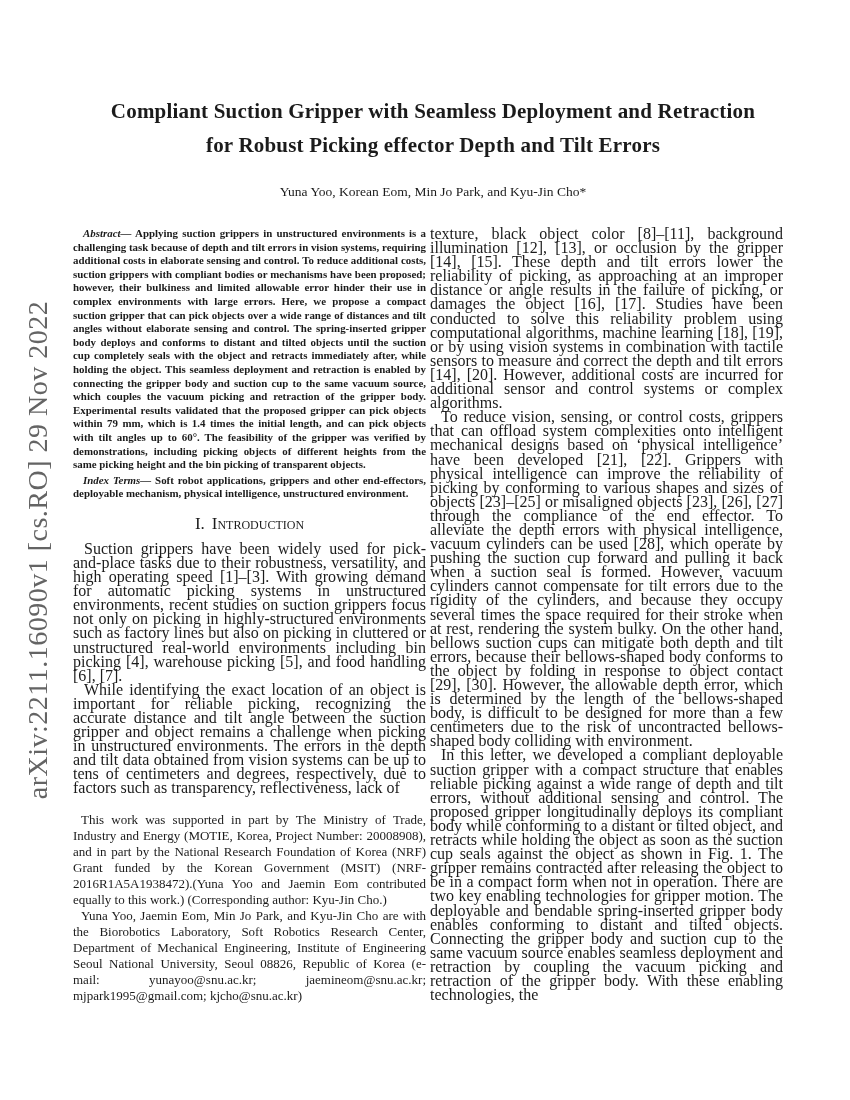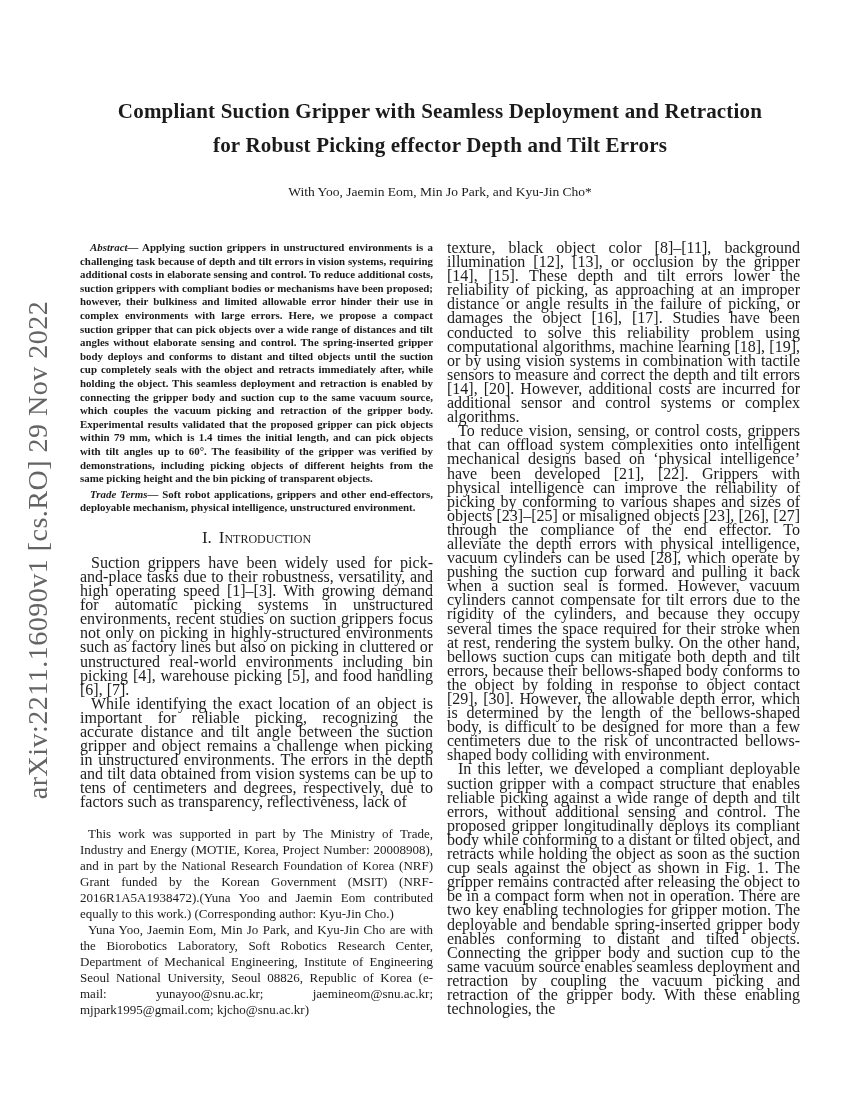--- a/index.html
+++ b/index.html
@@ -20,41 +20,41 @@
     left: 38px;
     top: 550px;
     transform: translate(-50%, -50%) rotate(-90deg);
     white-space: nowrap;
     font-size: 28px;
     color: #646464;
     letter-spacing: 0.5px;
   }
   .content {
     position: absolute;
-    left: 80px;
+    left: 73px;
     top: 0;
     width: 720px;
   }
   .paper-title {
     margin: 94px 10px 0 10px;
     font-size: 21px;
     font-weight: bold;
     text-align: center;
     line-height: 34px;
     letter-spacing: 0.2px;
   }
   .paper-authors {
     text-align: center;
     margin-top: 22px;
     font-size: 13.5px;
   }
   .columns {
     display: flex;
-    gap: 14px;
-    margin-top: 41px;
+    gap: 4px;
+    margin-top: 27px;
   }
   .col {
     width: 353px;
     flex: 0 0 353px;
   }
   .abstract-par {
     font-weight: bold;
     font-size: 10.9px;
     line-height: 13.6px;
     text-align: justify;
@@ -96,28 +96,28 @@
 </style>
 </head>
 <body>
 
 <div class="arxiv-banner">arXiv:2211.16090v1  [cs.RO]  29 Nov 2022</div>
 
 <div class="content">
 
   <h1 class="paper-title"><span>Compliant Suction Gripper with Seamless Deployment and Retraction</span><br><span>for Robust Picking effector Depth and Tilt Errors</span></h1>
 
-  <div class="paper-authors">With Yoo, Jaemin Eom, Min Jo Park, and Kyu-Jin Cho*</div>
+  <div class="paper-authors">Yuna Yoo, Korean Eom, Min Jo Park, and Kyu-Jin Cho*</div>
 
   <div class="columns">
 
     <div class="col">
       <p class="abstract-par"><span class="lead-label">Abstract—</span><span> Applying suction grippers in unstructured environments is a challenging task because of depth and tilt errors in vision systems, requiring additional costs in elaborate sensing and control. To reduce additional costs, suction grippers with compliant bodies or mechanisms have been proposed; however, their bulkiness and limited allowable error hinder their use in complex environments with large errors. Here, we propose a compact suction gripper that can pick objects over a wide range of distances and tilt angles without elaborate sensing and control. The spring-inserted gripper body deploys and conforms to distant and tilted objects until the suction cup completely seals with the object and retracts immediately after, while holding the object. This seamless deployment and retraction is enabled by connecting the gripper body and suction cup to the same vacuum source, which couples the vacuum picking and retraction of the gripper body. Experimental results validated that the proposed gripper can pick objects within 79 mm, which is 1.4 times the initial length, and can pick objects with tilt angles up to 60°. The feasibility of the gripper was verified by demonstrations, including picking objects of different heights from the same picking height and the bin picking of transparent objects.</span></p>
 
-      <p class="abstract-par terms"><span class="lead-label">Trade Terms—</span><span> Soft robot applications, grippers and other end-effectors, deployable mechanism, physical intelligence, unstructured environment.</span></p>
+      <p class="abstract-par terms"><span class="lead-label">Index Terms—</span><span> Soft robot applications, grippers and other end-effectors, deployable mechanism, physical intelligence, unstructured environment.</span></p>
 
       <h2 class="section-heading"><span>I.</span><span class="sec-title">Introduction</span></h2>
 
       <p class="body-par">Suction grippers have been widely used for pick-and-place tasks due to their robustness, versatility, and high operating speed [1]–[3]. With growing demand for automatic picking systems in unstructured environments, recent studies on suction grippers focus not only on picking in highly-structured environments such as factory lines but also on picking in cluttered or unstructured real-world environments including bin picking [4], warehouse picking [5], and food handling [6], [7].</p>
       <p class="body-par">While identifying the exact location of an object is important for reliable picking, recognizing the accurate distance and tilt angle between the suction gripper and object remains a challenge when picking in unstructured environments. The errors in the depth and tilt data obtained from vision systems can be up to tens of centimeters and degrees, respectively, due to factors such as transparency, reflectiveness, lack of</p>
 
       <div class="footnotes">
         <p>This work was supported in part by The Ministry of Trade, Industry and Energy (MOTIE, Korea, Project Number: 20008908), and in part by the National Research Foundation of Korea (NRF) Grant funded by the Korean Government (MSIT) (NRF-2016R1A5A1938472).(Yuna Yoo and Jaemin Eom contributed equally to this work.) (Corresponding author: Kyu-Jin Cho.)</p>
         <p>Yuna Yoo, Jaemin Eom, Min Jo Park, and Kyu-Jin Cho are with the Biorobotics Laboratory, Soft Robotics Research Center, Department of Mechanical Engineering, Institute of Engineering Seoul National University, Seoul 08826, Republic of Korea (e-mail: yunayoo@snu.ac.kr; jaemineom@snu.ac.kr; mjpark1995@gmail.com; kjcho@snu.ac.kr)</p>
       </div>

